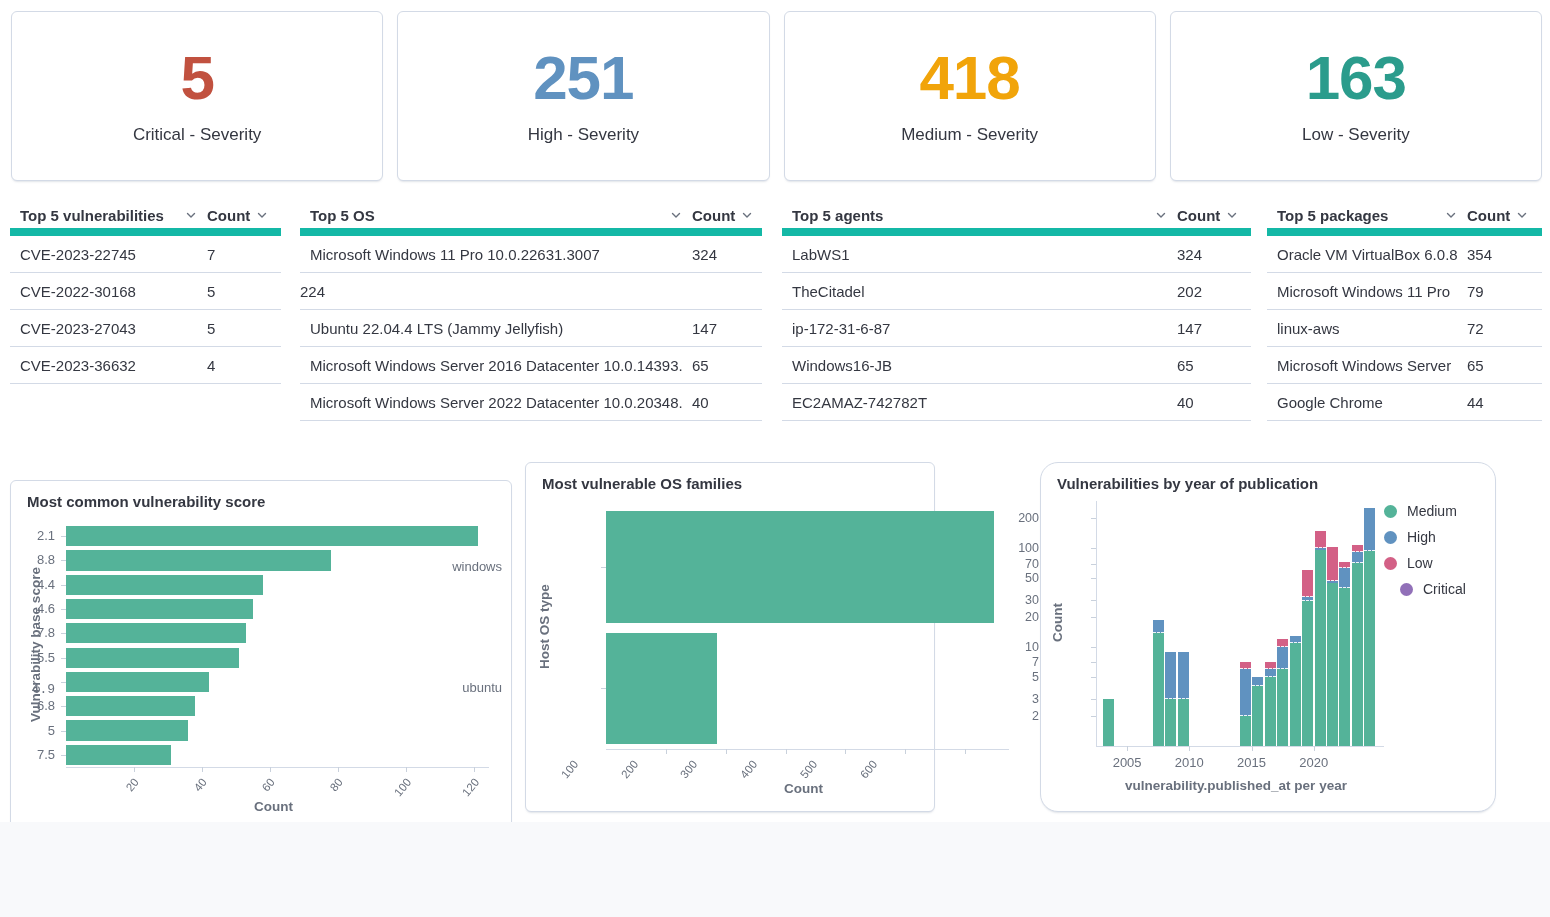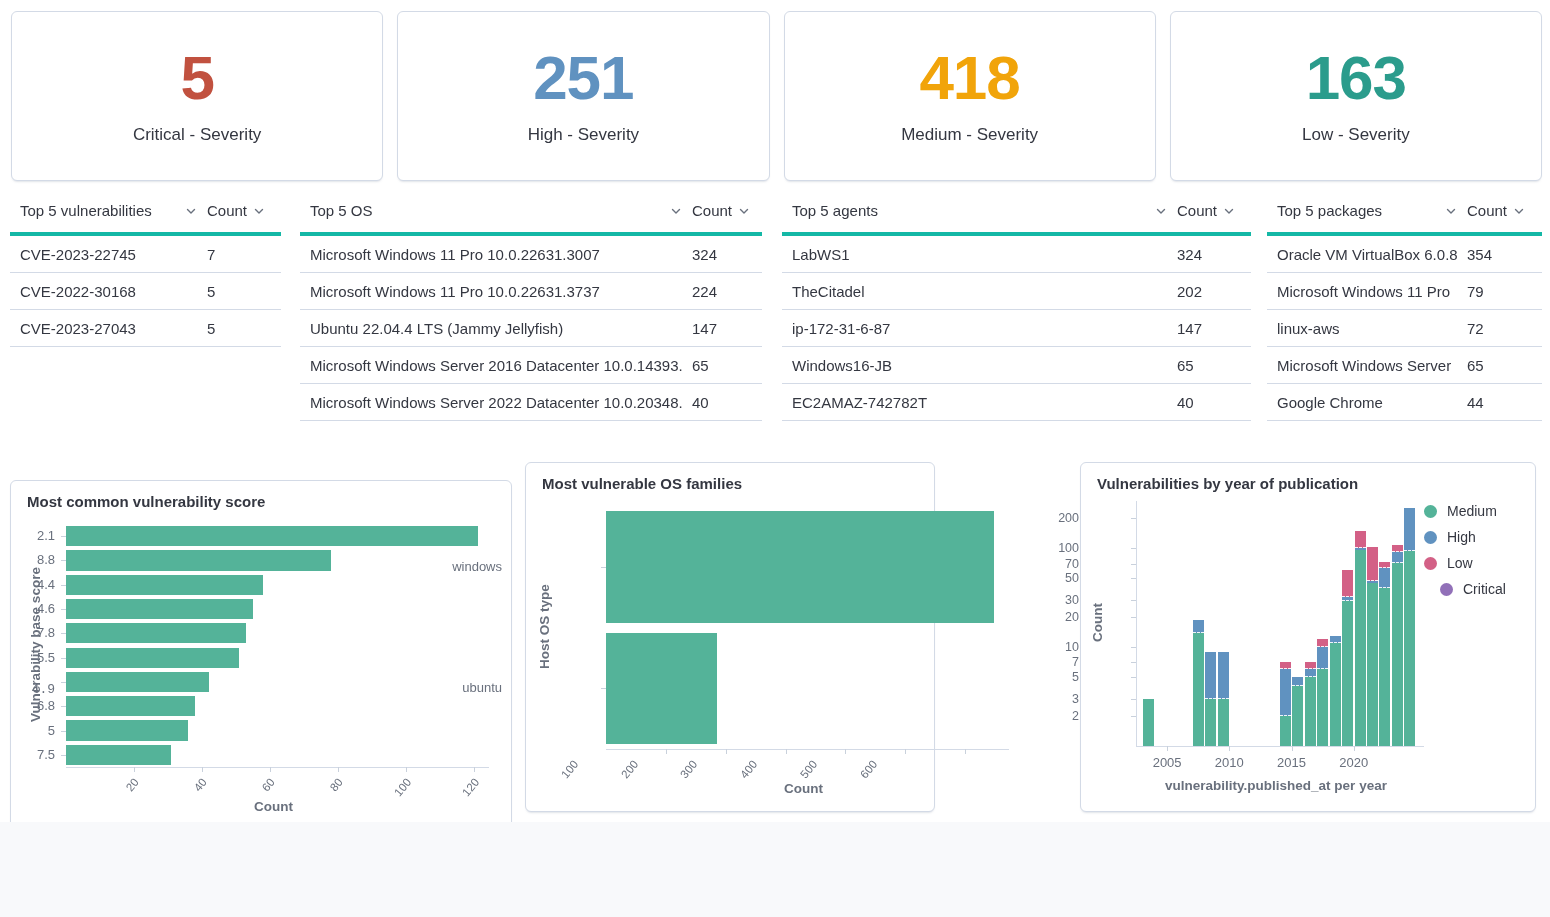--- a/index.html
+++ b/index.html
@@ -11,21 +11,21 @@
   .cards-row { position:absolute; left:11px; top:11px; width:1531px; display:grid;
                grid-template-columns:repeat(4,1fr); gap:14px; }
   .metric-card { background:#fff; border:1px solid #D3DAE6; border-radius:6px; height:170px;
                  display:flex; flex-direction:column; align-items:center; justify-content:center;
                  box-shadow:0 2px 2px -1px rgba(152,162,179,.3); }
   .metric-value { font-size:62px; font-weight:700; line-height:1; letter-spacing:-1px; }
   .metric-label { margin-top:16px; font-size:17px; color:#343741; }
 
   
   .agg-table { position:absolute; top:202px; font-size:15px; background:#fff; }
-  .agg-header { display:flex; align-items:flex-start; height:34px; border-bottom:4px solid #14b8a6; font-weight:400; }
+  .agg-header { display:flex; align-items:center; height:34px; border-bottom:8px solid #14b8a6; font-weight:700; }
   .agg-row { display:flex; align-items:center; height:37px; border-bottom:1px solid #D3DAE6; }
   .name-cell { overflow:hidden; white-space:nowrap; padding-left:10px; flex-shrink:0; }
   .hdr-name { display:flex; align-items:center; justify-content:space-between; padding-right:10px; }
   .count-cell { flex:1; display:flex; align-items:center; gap:6px; white-space:nowrap; }
   .sort-ic { display:inline-flex; flex-shrink:0; }
 
   
   .chart-panel { position:absolute; top:462px; height:350px; background:#fff; border:1px solid #D3DAE6;
                  border-radius:6px; box-shadow:0 2px 2px -1px rgba(152,162,179,.3); }
   .chart-title { position:absolute; left:16px; top:12px; font-size:15px; font-weight:700; color:#343741; white-space:nowrap; }
@@ -95,20 +95,24 @@
         <div class="count-cell">7</div>
       </div>
       <div class="agg-row">
         <div class="name-cell" style="flex-basis: 197px;">CVE-2022-30168</div>
         <div class="count-cell">5</div>
       </div>
       <div class="agg-row">
         <div class="name-cell" style="flex-basis: 197px;">CVE-2023-27043</div>
         <div class="count-cell">5</div>
       </div>
+      <div class="agg-row">
+        <div class="name-cell" style="flex-basis: 197px;">CVE-2023-36632</div>
+        <div class="count-cell">4</div>
+      </div>
     </div>
   <div id="t1" class="agg-table" style="left: 300px; width: 462px;">
       <div class="agg-header">
         <div class="name-cell hdr-name" style="flex-basis: 392px;">
           <div>Top 5 OS</div>
           <div class="sort-ic">
             <svg width="12" height="12" viewBox="0 0 12 12" fill="none">
               <path d="M2.5 4.5 L6 8 L9.5 4.5" stroke="#69707D" stroke-width="1.4" stroke-linecap="round" stroke-linejoin="round"></path>
             </svg>
           </div>
@@ -120,21 +124,20 @@
               <path d="M2.5 4.5 L6 8 L9.5 4.5" stroke="#69707D" stroke-width="1.4" stroke-linecap="round" stroke-linejoin="round"></path>
             </svg>
           </div>
         </div>
       </div>
       <div class="agg-row">
         <div class="name-cell" style="flex-basis: 392px;">Microsoft Windows 11 Pro 10.0.22631.3007</div>
         <div class="count-cell">324</div>
       </div>
       <div class="agg-row">
-        <div class="name-cell" style="flex-basis: 392px;">Microsoft Windows 11 Pro 10.0.22631.3737</div>
         <div class="count-cell">224</div>
       </div>
       <div class="agg-row">
         <div class="name-cell" style="flex-basis: 392px;">Ubuntu 22.04.4 LTS (Jammy Jellyfish)</div>
         <div class="count-cell">147</div>
       </div>
       <div class="agg-row">
         <div class="name-cell" style="flex-basis: 392px;">Microsoft Windows Server 2016 Datacenter 10.0.14393.</div>
         <div class="count-cell">65</div>
       </div>
@@ -293,21 +296,21 @@
       <div class="rot-lab" style="right: 243.455px; top: 295px;">300</div>
       <div class="tickmark" style="left: 319.394px; top: 286px; width: 1px; height: 5px;"></div>
       <div class="rot-lab" style="right: 183.606px; top: 295px;">400</div>
       <div class="tickmark" style="left: 379.242px; top: 286px; width: 1px; height: 5px;"></div>
       <div class="rot-lab" style="right: 123.758px; top: 295px;">500</div>
       <div class="tickmark" style="left: 439.091px; top: 286px; width: 1px; height: 5px;"></div>
       <div class="rot-lab" style="right: 63.9091px; top: 295px;">600</div>
       <div class="axis-title" style="left: 277.5px; top: 318px; transform: translateX(-50%);">Count</div>
       <div class="axis-title rot" style="width: 243px; left: -103.5px; top: 155.5px;">Host OS type</div>
     </div>
-  <div id="chart2" class="chart-panel" style="left: 1080px; width: 456px;">
+  <div id="chart2" class="chart-panel" style="left: 1040px; width: 456px; border-radius: 18px;">
     <div class="chart-title">Vulnerabilities by year of publication</div>
   <div class="plot" style="left: 55px; top: 38px; width: 280px; height: 245px;">
         <div class="seg" style="left: 6.94444px; width: 11px; bottom: 0px; height: 47.1897px; background: rgb(84, 179, 153);"></div>
         <div class="seg" style="left: 56.7222px; width: 11px; bottom: 0px; height: 113.358px; background: rgb(84, 179, 153);"></div>
         <div class="seg" style="left: 56.7222px; width: 11px; bottom: 113.358px; height: 13.1173px; background: rgb(96, 146, 192); border-bottom: 1px dashed rgba(255, 255, 255, 0.9);"></div>
         <div class="seg" style="left: 69.1667px; width: 11px; bottom: 0px; height: 47.1897px; background: rgb(84, 179, 153);"></div>
         <div class="seg" style="left: 69.1667px; width: 11px; bottom: 47.1897px; height: 47.1897px; background: rgb(96, 146, 192); border-bottom: 1px dashed rgba(255, 255, 255, 0.9);"></div>
         <div class="seg" style="left: 81.6111px; width: 11px; bottom: 0px; height: 47.1897px; background: rgb(84, 179, 153);"></div>
         <div class="seg" style="left: 81.6111px; width: 11px; bottom: 47.1897px; height: 47.1897px; background: rgb(96, 146, 192); border-bottom: 1px dashed rgba(255, 255, 255, 0.9);"></div>
         <div class="seg" style="left: 143.833px; width: 11px; bottom: 0px; height: 29.7734px; background: rgb(84, 179, 153);"></div>

